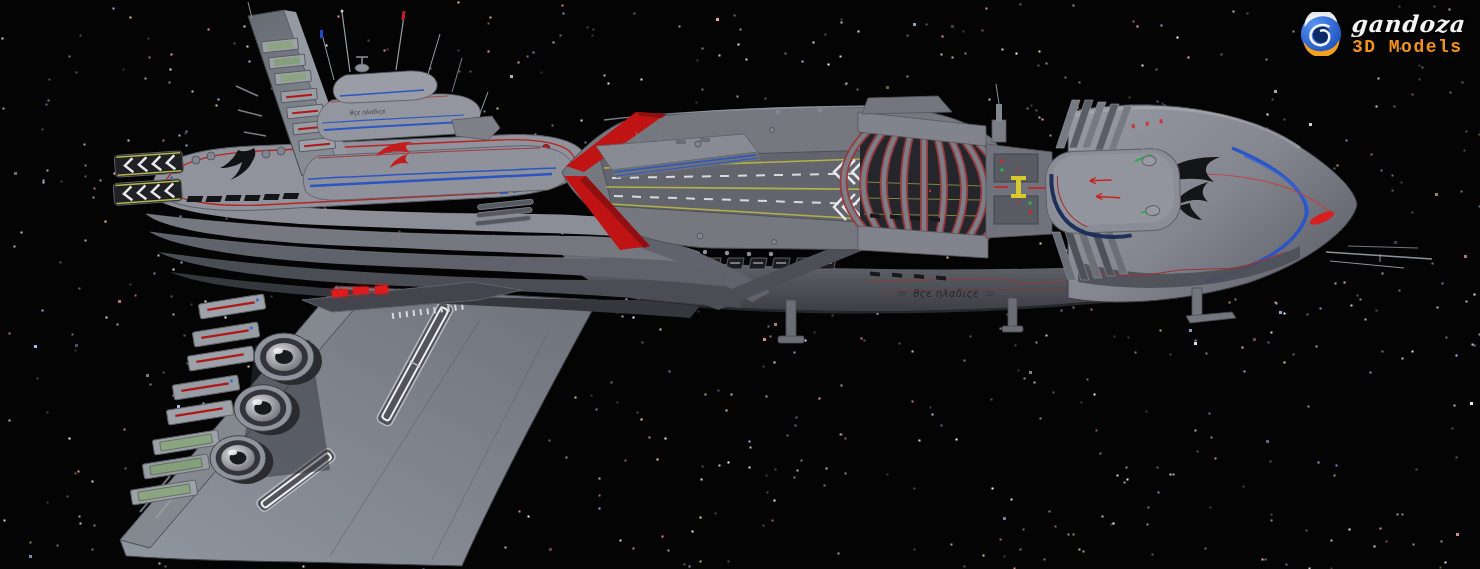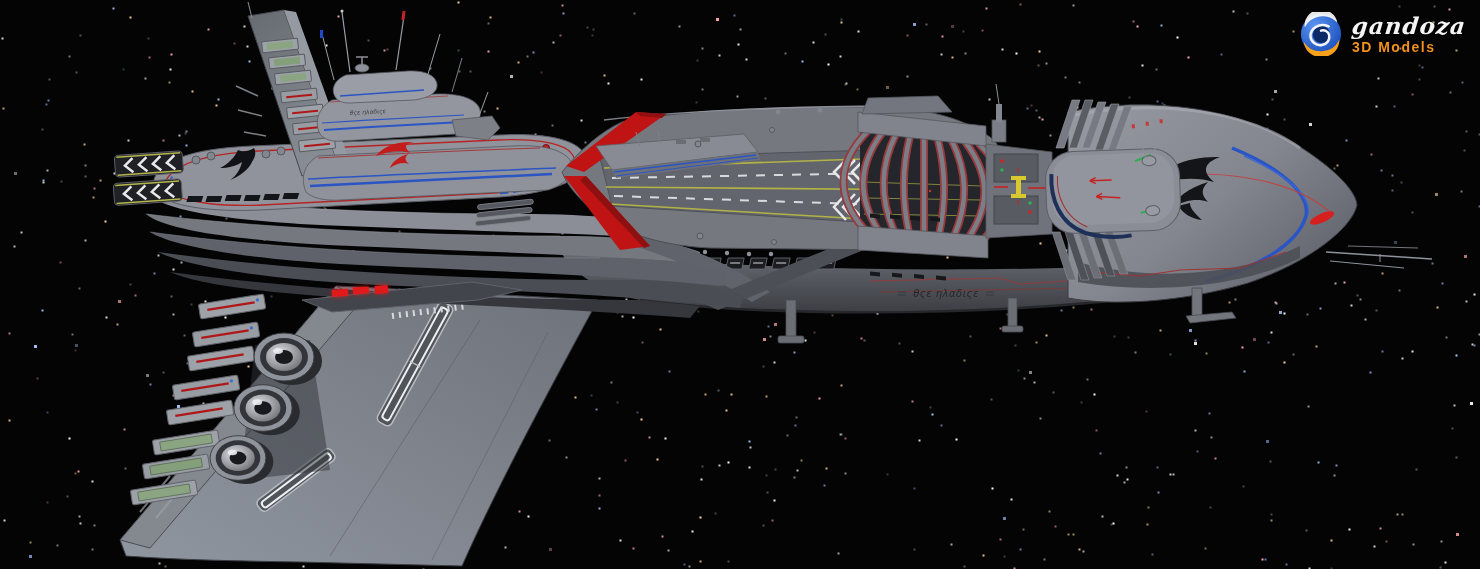--- a/index.html
+++ b/index.html
@@ -4,21 +4,21 @@
 <style>
   html,body{margin:0;padding:0;background:#000;}
   .canvas{position:relative;width:1480px;height:569px;background:#040405;overflow:hidden;
           font-family:"DejaVu Sans",sans-serif;}
   #stars{position:absolute;top:0;left:0;width:1px;height:1px;background:transparent;}
   svg.ship{position:absolute;top:0;left:0;}
   .watermark{position:absolute;top:12px;right:14px;display:flex;align-items:center;gap:9px;z-index:5;}
   .wm-text{display:flex;flex-direction:column;line-height:1;}
   .wm-brand{font-family:"DejaVu Serif",serif;font-style:italic;font-weight:bold;font-size:23px;
             color:#f4f4f4;text-shadow:0 1px 2px rgba(0,0,0,.9),0 0 1px #000;letter-spacing:1px;transform:skewX(-6deg);}
-  .wm-sub{font-family:Liberation Sans, sans-serif;font-weight:bold;font-size:14px;color:#f2921d;
+  .wm-sub{font-family:Liberation Mono, monospace;font-weight:bold;font-size:18px;color:#f2921d;
           letter-spacing:1.5px;margin-top:3px;text-shadow:0 1px 2px rgba(0,0,0,.9);}
 </style>
 </head>
 <body>
 
 <div class="canvas">
   <div id="stars" style="box-shadow: rgba(255, 255, 255, 0.98) 1111px 145px 0px 0.5px, rgba(170, 200, 255, 0.96) 178px 406px 0px 1px, rgba(255, 170, 170, 0.73) 912px 401px 0px 0.5px, rgba(255, 216, 160, 0.81) 1266px 173px 0px 0.5px, rgba(170, 200, 255, 0.89) 43px 180px 0px 0.5px, rgba(255, 170, 170, 0.53) 869px 173px 0px 0.5px, rgba(255, 255, 255, 0.45) 1446px 337px 0px 0.5px, rgba(255, 216, 160, 0.86) 1433px 22px 0px 0.5px, rgba(255, 255, 255, 0.9) 170px 69px 0px 0.5px, rgba(255, 255, 255, 0.27) 775px 469px 0px 0.5px, rgba(255, 255, 255, 0.55) 1206px 165px 0px 0.5px, rgba(255, 255, 255, 0.42) 517px 299px 0px 0.5px, rgba(255, 255, 255, 0.66) 1050px 270px 0px 0.5px, rgba(255, 255, 255, 0.64) 474px 338px 0px 0.5px, rgba(255, 170, 170, 0.52) 1096px 430px 0px 0.5px, rgba(170, 200, 255, 0.36) 1170px 354px 0px 0.5px, rgba(255, 255, 255, 0.54) 1046px 63px 0px 0.5px, rgba(255, 255, 255, 0.37) 1182px 217px 0px 0.5px, rgba(255, 255, 255, 0.37) 459px 71px 0px 0.5px, rgba(255, 255, 255, 0.74) 1135px 216px 0px 1px, rgba(170, 200, 255, 0.46) 1036px 110px 0px 0.5px, rgba(255, 216, 160, 0.57) 1049px 511px 0px 0.5px, rgba(255, 170, 170, 0.99) 776px 124px 0px 0.5px, rgba(255, 170, 170, 0.43) 1376px 310px 0px 0.5px, rgba(255, 216, 160, 0.35) 702px 466px 0px 0.5px, rgba(255, 255, 255, 0.61) 343px 171px 0px 0.5px, rgba(255, 216, 160, 0.83) 490px 17px 0px 0.5px, rgba(255, 170, 170, 0.52) 907px 35px 0px 0.5px, rgba(170, 200, 255, 0.42) 758px 290px 0px 0.5px, rgba(255, 216, 160, 0.74) 705px 394px 0px 0.5px, rgba(255, 255, 255, 0.7) 179px 135px 0px 0.5px, rgba(170, 200, 255, 0.9) 486px 324px 0px 0.5px, rgba(255, 216, 160, 0.88) 726px 410px 0px 0.5px, rgba(170, 200, 255, 0.98) 1456px 355px 0px 0.5px, rgba(170, 200, 255, 0.45) 344px 396px 0px 0.5px, rgba(170, 200, 255, 0.68) 397px 511px 0px 0.5px, rgba(255, 255, 255, 0.75) 1158px 191px 0px 0.5px, rgba(255, 170, 170, 0.72) 329px 333px 0px 0.5px, rgba(255, 170, 170, 0.83) 662px 536px 0px 0.5px, rgba(170, 200, 255, 0.77) 1190px 330px 0px 1px, rgba(255, 170, 170, 0.52) 1412px 94px 0px 0.5px, rgba(255, 170, 170, 0.64) 135px 295px 0px 0.5px, rgba(255, 216, 160, 0.84) 731px 394px 0px 0.5px, rgba(255, 216, 160, 0.54) 1461px 191px 0px 0.5px, rgba(255, 255, 255, 0.26) 399px 259px 0px 0.5px, rgba(255, 216, 160, 0.77) 621px 174px 0px 0.5px, rgba(255, 170, 170, 0.39) 806px 193px 0px 0.5px, rgba(255, 255, 255, 0.43) 72px 334px 0px 0.5px, rgba(255, 216, 160, 0.75) 278px 214px 0px 0.5px, rgba(255, 255, 255, 0.92) 689px 157px 0px 0.5px, rgba(255, 170, 170, 0.68) 1065px 260px 0px 0.5px, rgba(255, 216, 160, 0.84) 1331px 540px 0px 0.5px, rgba(255, 170, 170, 0.86) 1275px 302px 0px 0.5px, rgba(255, 216, 160, 0.28) 617px 402px 0px 0.5px, rgba(170, 200, 255, 0.77) 860px 173px 0px 0.5px, rgba(170, 200, 255, 0.96) 932px 414px 0px 0.5px, rgba(255, 216, 160, 0.91) 947px 257px 0px 0.5px, rgba(255, 255, 255, 0.79) 1320px 179px 0px 0.5px, rgba(255, 255, 255, 0.27) 946px 178px 0px 0.5px, rgba(255, 255, 255, 0.71) 14px 246px 0px 0.5px, rgba(255, 255, 255, 0.81) 840px 56px 0px 0.5px, rgba(255, 170, 170, 0.79) 649px 437px 0px 0.5px, rgba(255, 170, 170, 0.42) 1254px 339px 0px 1px, rgba(255, 255, 255, 0.31) 1464px 150px 0px 0.5px, rgba(255, 216, 160, 0.42) 1308px 207px 0px 0.5px, rgba(170, 200, 255, 0.62) 48px 100px 0px 0.5px, rgba(255, 255, 255, 0.74) 158px 255px 0px 0.5px, rgba(255, 170, 170, 0.7) 294px 349px 0px 0.5px, rgba(255, 170, 170, 0.69) 775px 324px 0px 1px, rgba(255, 170, 170, 0.76) 861px 338px 0px 0.5px, rgba(255, 255, 255, 0.89) 1127px 479px 0px 0.5px, rgba(255, 216, 160, 0.86) 660px 329px 0px 0.5px, rgba(255, 255, 255, 0.28) 914px 549px 0px 0.5px, rgba(255, 255, 255, 0.7) 626px 299px 0px 0.5px, rgba(255, 255, 255, 0.31) 152px 530px 0px 0.5px, rgba(255, 216, 160, 0.5) 326px 250px 0px 0.5px, rgba(170, 200, 255, 0.44) 1466px 131px 0px 0.5px, rgba(255, 255, 255, 0.8) 1216px 236px 0px 0.5px, rgba(170, 200, 255, 0.84) 1280px 312px 0px 1px, rgba(255, 216, 160, 0.38) 282px 104px 0px 0.5px, rgba(255, 216, 160, 0.87) 983px 555px 0px 0.5px, rgba(255, 255, 255, 0.46) 702px 89px 0px 0.5px, rgba(170, 200, 255, 0.31) 1081px 402px 0px 0.5px, rgba(255, 255, 255, 0.46) 1044px 559px 0px 0.5px, rgba(170, 200, 255, 0.85) 525px 137px 0px 0.5px, rgba(255, 170, 170, 0.69) 9px 333px 0px 0.5px, rgba(170, 200, 255, 0.5) 1221px 54px 0px 0.5px, rgba(255, 255, 255, 0.3) 432px 406px 0px 0.5px, rgba(255, 216, 160, 0.38) 1440px 567px 0px 0.5px, rgba(255, 216, 160, 0.77) 700px 561px 0px 0.5px, rgba(255, 216, 160, 0.66) 326px 335px 0px 0.5px, rgba(255, 216, 160, 0.86) 234px 251px 0px 0.5px, rgba(170, 200, 255, 0.54) 187px 363px 0px 0.5px, rgba(255, 255, 255, 0.86) 1271px 332px 0px 0.5px, rgba(255, 216, 160, 0.96) 641px 419px 0px 0.5px, rgba(255, 216, 160, 0.47) 1023px 529px 0px 0.5px, rgba(170, 200, 255, 0.87) 912px 284px 0px 0.5px, rgba(255, 255, 255, 0.87) 858px 31px 0px 0.5px, rgba(255, 170, 170, 0.6) 1371px 154px 0px 0.5px, rgba(255, 170, 170, 0.36) 1419px 79px 0px 0.5px, rgba(170, 200, 255, 0.48) 1392px 190px 0px 0.5px, rgba(255, 170, 170, 0.87) 1449px 9px 0px 0.5px, rgba(170, 200, 255, 0.41) 899px 343px 0px 0.5px, rgba(170, 200, 255, 0.62) 306px 410px 0px 0.5px, rgba(255, 255, 255, 0.71) 1173px 474px 0px 0.5px, rgba(255, 216, 160, 0.67) 1229px 302px 0px 0.5px, rgb(255, 216, 160) 486px 183px 0px 0.5px, rgba(170, 200, 255, 0.53) 536px 298px 0px 0.5px, rgba(255, 255, 255, 0.98) 828px 64px 0px 0.5px, rgba(255, 170, 170, 0.97) 1242px 347px 0px 0.5px, rgba(255, 216, 160, 0.87) 575px 397px 0px 0.5px, rgba(255, 255, 255, 0.42) 785px 53px 0px 0.5px, rgba(255, 170, 170, 0.66) 1221px 126px 0px 0.5px, rgba(255, 255, 255, 0.74) 203px 403px 0px 0.5px, rgba(170, 200, 255, 0.54) 46px 104px 0px 0.5px, rgba(255, 255, 255, 0.6) 737px 96px 0px 0.5px, rgba(255, 216, 160, 0.95) 1284px 362px 0px 0.5px, rgba(170, 200, 255, 0.56) 1167px 126px 0px 0.5px, rgba(255, 216, 160, 0.69) 1397px 514px 0px 0.5px, rgba(255, 216, 160, 0.92) 340px 106px 0px 0.5px, rgba(255, 170, 170, 0.77) 240px 435px 0px 0.5px, rgba(170, 200, 255, 0.79) 423px 569px 0px 0.5px, rgba(255, 255, 255, 0.27) 1129px 97px 0px 0.5px, rgba(255, 216, 160, 0.46) 549px 440px 0px 0.5px, rgba(255, 255, 255, 0.88) 1297px 251px 0px 0.5px, rgba(255, 216, 160, 0.43) 75px 473px 0px 0.5px, rgba(255, 255, 255, 0.61) 838px 553px 0px 0.5px, rgba(255, 170, 170, 0.84) 1105px 147px 0px 0.5px, rgba(255, 255, 255, 0.49) 557px 247px 0px 0.5px, rgba(255, 170, 170, 0.47) 1386px 541px 0px 0.5px, rgba(170, 200, 255, 0.57) 561px 272px 0px 0.5px, rgba(255, 255, 255, 0.65) 1275px 91px 0px 1px, rgba(255, 216, 160, 0.63) 1068px 534px 0px 0.5px, rgba(255, 216, 160, 0.54) 1073px 307px 0px 0.5px, rgba(255, 255, 255, 0.66) 994px 305px 0px 0.5px, rgba(170, 200, 255, 0.29) 591px 395px 0px 0.5px, rgba(255, 255, 255, 0.82) 247px 46px 0px 0.5px, rgba(255, 255, 255, 0.79) 928px 128px 0px 0.5px, rgba(170, 200, 255, 0.41) 1272px 99px 0px 0.5px, rgba(255, 170, 170, 0.87) 1072px 157px 0px 1px, rgba(170, 200, 255, 0.88) 982px 236px 0px 0.5px, rgba(255, 216, 160, 0.76) 1160px 330px 0px 0.5px, rgb(255, 170, 170) 1188px 57px 0px 0.5px, rgba(255, 170, 170, 0.81) 562px 5px 0px 0.5px, rgba(170, 200, 255, 0.62) 528px 243px 0px 0.5px, rgba(255, 255, 255, 0.47) 1135px 352px 0px 0.5px, rgba(255, 255, 255, 0.37) 456px 114px 0px 0.5px, rgba(255, 216, 160, 0.72) 871px 111px 0px 0.5px, rgba(255, 216, 160, 0.91) 130px 17px 0px 0.5px, rgba(255, 255, 255, 0.85) 114px 173px 0px 0.5px, rgba(255, 255, 255, 0.37) 926px 24px 0px 0.5px, rgba(255, 255, 255, 0.82) 1117px 475px 0px 0.5px, rgba(255, 170, 170, 0.35) 1323px 40px 0px 0.5px, rgba(255, 170, 170, 0.33) 952px 26px 0px 1px, rgba(255, 216, 160, 0.36) 1412px 212px 0px 0.5px, rgba(170, 200, 255, 0.48) 1422px 67px 0px 0.5px, rgba(255, 255, 255, 0.85) 749px 467px 0px 0.5px, rgba(255, 255, 255, 0.49) 484px 111px 0px 0.5px, rgba(170, 200, 255, 0.61) 1382px 351px 0px 0.5px, rgba(255, 255, 255, 0.92) 692px 531px 0px 0.5px, rgba(255, 255, 255, 0.55) 1260px 277px 0px 0.5px, rgba(170, 200, 255, 0.39) 617px 312px 0px 0.5px, rgba(255, 255, 255, 0.39) 226px 218px 0px 0.5px, rgba(255, 216, 160, 0.29) 324px 207px 0px 0.5px, rgba(255, 170, 170, 0.92) 819px 398px 0px 0.5px, rgba(255, 216, 160, 0.76) 197px 485px 0px 0.5px, rgba(255, 255, 255, 0.64) 951px 544px 0px 0.5px, rgba(255, 216, 160, 0.85) 497px 108px 0px 0.5px, rgba(255, 255, 255, 0.37) 634px 13px 0px 0.5px, rgba(255, 255, 255, 0.56) 184px 168px 0px 0.5px, rgba(255, 255, 255, 0.56) 566px 457px 0px 0.5px, rgba(255, 255, 255, 0.25) 917px 218px 0px 0.5px, rgba(255, 170, 170, 0.67) 1465px 256px 0px 1px, rgba(255, 216, 160, 0.4) 1434px 6px 0px 0.5px, rgb(255, 255, 255) 1177px 37px 0px 0.5px, rgba(255, 170, 170, 0.26) 75px 350px 0px 0.5px, rgba(255, 255, 255, 0.53) 1402px 514px 0px 0.5px, rgba(255, 170, 170, 0.65) 1000px 328px 0px 0.5px, rgba(255, 255, 255, 0.32) 368px 40px 0px 0.5px, rgba(255, 216, 160, 0.33) 431px 427px 0px 0.5px, rgba(255, 255, 255, 0.52) 1040px 418px 0px 0.5px, rgba(170, 200, 255, 0.3) 271px 296px 0px 0.5px, rgba(255, 216, 160, 0.79) 826px 468px 0px 0.5px, rgba(255, 216, 160, 0.97) 267px 197px 0px 0.5px, rgba(170, 200, 255, 0.38) 1267px 128px 0px 0.5px, rgba(255, 216, 160, 0.38) 1270px 461px 0px 0.5px, rgba(255, 170, 170, 0.7) 712px 287px 0px 0.5px, rgba(255, 255, 255, 0.41) 354px 91px 0px 0.5px, rgba(255, 216, 160, 0.96) 1039px 51px 0px 0.5px, rgba(170, 200, 255, 0.52) 1479px 206px 0px 0.5px, rgba(255, 255, 255, 0.74) 330px 559px 0px 0.5px, rgba(255, 216, 160, 0.93) 248px 366px 0px 0.5px, rgba(255, 216, 160, 0.82) 1079px 549px 0px 0.5px, rgba(255, 255, 255, 0.88) 492px 306px 0px 0.5px, rgba(170, 200, 255, 0.6) 1381px 170px 0px 0.5px, rgba(170, 200, 255, 0.29) 509px 250px 0px 0.5px, rgba(255, 255, 255, 0.34) 182px 526px 0px 0.5px, rgba(255, 255, 255, 0.26) 763px 366px 0px 0.5px, rgba(255, 255, 255, 0.88) 307px 100px 0px 0.5px, rgba(255, 216, 160, 0.28) 486px 507px 0px 0.5px, rgba(255, 255, 255, 0.63) 391px 552px 0px 0.5px, rgba(170, 200, 255, 0.95) 940px 243px 0px 0.5px, rgba(255, 255, 255, 0.47) 867px 295px 0px 0.5px, rgba(255, 216, 160, 0.41) 533px 304px 0px 0.5px, rgba(255, 170, 170, 0.85) 336px 301px 0px 0.5px, rgba(255, 216, 160, 0.88) 1046px 335px 0px 0.5px, rgba(255, 255, 255, 0.63) 79px 516px 0px 0.5px, rgba(170, 200, 255, 0.52) 1268px 342px 0px 0.5px, rgba(255, 255, 255, 0.91) 420px 548px 0px 0.5px, rgba(255, 170, 170, 0.76) 261px 153px 0px 0.5px, rgba(170, 200, 255, 0.91) 802px 61px 0px 0.5px, rgba(255, 216, 160, 0.39) 1357px 295px 0px 0.5px, rgba(255, 170, 170, 0.27) 592px 35px 0px 0.5px, rgba(255, 255, 255, 0.66) 622px 316px 0px 0.5px, rgba(255, 255, 255, 0.98) 633px 317px 0px 0.5px, rgba(170, 200, 255, 0.86) 1212px 233px 0px 0.5px, rgba(255, 170, 170, 0.62) 1091px 309px 0px 0.5px, rgba(255, 255, 255, 0.42) 360px 558px 0px 0.5px, rgba(255, 170, 170, 0.31) 47px 502px 0px 0.5px, rgba(255, 255, 255, 0.48) 770px 336px 0px 0.5px, rgba(255, 255, 255, 0.97) 225px 317px 0px 0.5px, rgba(170, 200, 255, 0.76) 563px 13px 0px 0.5px, rgba(170, 200, 255, 0.76) 180px 216px 0px 0.5px, rgba(255, 170, 170, 0.38) 234px 43px 0px 0.5px, rgba(255, 170, 170, 0.31) 1031px 105px 0px 0.5px, rgba(170, 200, 255, 0.67) 1474px 345px 0px 0.5px, rgba(255, 216, 160, 0.94) 607px 304px 0px 0.5px, rgba(255, 255, 255, 0.86) 813px 42px 0px 0.5px, rgba(255, 255, 255, 0.93) 176px 530px 0px 0.5px, rgba(255, 170, 170, 0.77) 274px 339px 0px 0.5px, rgba(255, 255, 255, 0.4) 79px 288px 0px 0.5px, rgba(255, 216, 160, 0.31) 1022px 277px 0px 0.5px, rgba(255, 255, 255, 0.61) 535px 134px 0px 0.5px, rgba(170, 200, 255, 0.69) 698px 176px 0px 0.5px, rgba(255, 170, 170, 0.66) 231px 361px 0px 0.5px, rgba(255, 255, 255, 0.84) 383px 237px 0px 0.5px, rgba(255, 255, 255, 0.45) 92px 549px 0px 0.5px, rgba(255, 216, 160, 0.94) 458px 2px 0px 0.5px, rgba(170, 200, 255, 0.42) 392px 535px 0px 0.5px, rgba(255, 255, 255, 0.33) 163px 372px 0px 0.5px, rgba(255, 255, 255, 0.76) 80px 523px 0px 0.5px, rgba(255, 216, 160, 0.28) 860px 218px 0px 0.5px, rgba(255, 255, 255, 0.39) 1293px 354px 0px 0.5px, rgba(255, 255, 255, 0.4) 1153px 108px 0px 0.5px, rgba(170, 200, 255, 0.7) 1283px 184px 0px 0.5px, rgba(255, 170, 170, 0.64) 149px 57px 0px 0.5px, rgba(255, 255, 255, 0.69) 1365px 319px 0px 0.5px, rgba(255, 255, 255, 0.73) 1454px 405px 0px 0.5px, rgba(255, 216, 160, 0.85) 330px 191px 0px 0.5px, rgba(255, 170, 170, 0.68) 163px 140px 0px 0.5px, rgba(255, 170, 170, 0.45) 434px 464px 0px 0.5px, rgba(255, 170, 170, 0.94) 171px 54px 0px 0.5px, rgba(255, 255, 255, 0.66) 804px 307px 0px 0.5px, rgba(170, 200, 255, 0.69) 1158px 492px 0px 0.5px, rgba(255, 170, 170, 0.43) 470px 71px 0px 0.5px, rgba(255, 255, 255, 0.98) 1113px 523px 0px 0.5px, rgba(255, 255, 255, 0.28) 654px 260px 0px 0.5px, rgba(255, 255, 255, 0.74) 1066px 250px 0px 0.5px, rgba(255, 170, 170, 0.45) 399px 231px 0px 0.5px, rgba(170, 200, 255, 0.74) 217px 543px 0px 0.5px, rgba(255, 170, 170, 0.94) 338px 16px 0px 0.5px, rgba(170, 200, 255, 0.29) 673px 229px 0px 0.5px, rgba(255, 255, 255, 0.44) 1286px 148px 0px 0.5px, rgba(255, 255, 255, 0.44) 1087px 379px 0px 0.5px, rgba(255, 216, 160, 0.83) 604px 75px 0px 0.5px, rgba(255, 255, 255, 0.78) 1402px 358px 0px 0.5px, rgba(255, 170, 170, 0.88) 1156px 263px 0px 0.5px, rgba(255, 255, 255, 0.26) 930px 407px 0px 0.5px, rgba(170, 200, 255, 0.73) 270px 41px 0px 0.5px, rgba(255, 170, 170, 0.8) 133px 536px 0px 0.5px, rgba(255, 255, 255, 0.87) 173px 269px 0px 0.5px, rgba(255, 255, 255, 0.66) 181px 262px 0px 0.5px, rgba(255, 255, 255, 0.61) 1400px 48px 0px 0.5px, rgba(255, 216, 160, 0.96) 300px 346px 0px 0.5px, rgba(255, 170, 170, 0.8) 1380px 528px 0px 0.5px, rgba(255, 255, 255, 0.59) 282px 257px 0px 0.5px, rgba(255, 255, 255, 0.8) 1170px 474px 0px 0.5px, rgba(255, 255, 255, 0.49) 794px 477px 0px 0.5px, rgba(255, 255, 255, 0.45) 1079px 82px 0px 0.5px, rgba(255, 170, 170, 0.81) 1457px 534px 0px 1px, rgba(255, 255, 255, 0.82) 4px 520px 0px 0.5px, rgba(255, 255, 255, 0.64) 1143px 167px 0px 0.5px, rgba(255, 255, 255, 0.88) 1412px 351px 0px 0.5px, rgba(170, 200, 255, 0.51) 499px 206px 0px 0.5px, rgba(255, 216, 160, 0.54) 835px 199px 0px 0.5px, rgba(170, 200, 255, 0.54) 768px 326px 0px 0.5px, rgba(170, 200, 255, 0.28) 737px 299px 0px 0.5px, rgba(255, 216, 160, 0.72) 387px 490px 0px 0.5px, rgba(255, 255, 255, 0.51) 965px 53px 0px 0.5px, rgba(170, 200, 255, 0.58) 1209px 413px 0px 0.5px, rgba(255, 255, 255, 0.38) 295px 128px 0px 0.5px, rgba(255, 255, 255, 0.92) 665px 438px 0px 0.5px, rgba(255, 255, 255, 0.9) 205px 301px 0px 0.5px, rgba(170, 200, 255, 0.54) 941px 425px 0px 0.5px, rgba(255, 170, 170, 0.79) 503px 427px 0px 0.5px, rgba(255, 255, 255, 0.9) 1142px 65px 0px 0.5px, rgba(255, 216, 160, 0.31) 136px 552px 0px 0.5px, rgba(255, 255, 255, 0.69) 553px 42px 0px 0.5px, rgba(255, 255, 255, 0.9) 219px 181px 0px 0.5px, rgba(255, 255, 255, 0.41) 1156px 69px 0px 0.5px, rgba(255, 255, 255, 0.7) 407px 91px 0px 0.5px, rgba(170, 200, 255, 0.7) 533px 52px 0px 0.5px, rgb(255, 255, 255) 440px 467px 0px 0.5px, rgba(255, 255, 255, 0.25) 307px 403px 0px 0.5px, rgba(255, 255, 255, 0.97) 956px 439px 0px 0.5px, rgba(255, 216, 160, 0.77) 522px 358px 0px 0.5px, rgba(255, 255, 255, 0.39) 600px 192px 0px 0.5px, rgba(170, 200, 255, 0.45) 684px 564px 0px 0.5px, rgba(170, 200, 255, 0.36) 1271px 514px 0px 0.5px, rgba(255, 170, 170, 0.45) 60px 262px 0px 0.5px, rgba(170, 200, 255, 0.77) 794px 352px 0px 0.5px, rgba(255, 255, 255, 0.58) 201px 443px 0px 0.5px, rgba(170, 200, 255, 0.31) 1128px 337px 0px 0.5px, rgba(255, 216, 160, 0.56) 801px 460px 0px 0.5px, rgba(255, 216, 160, 0.63) 1036px 342px 0px 0.5px, rgba(255, 255, 255, 0.92) 738px 44px 0px 0.5px, rgba(255, 255, 255, 0.36) 1334px 168px 0px 0.5px, rgba(255, 255, 255, 0.56) 1334px 475px 0px 0.5px, rgba(255, 170, 170, 0.82) 519px 511px 0px 0.5px, rgba(255, 255, 255, 0.59) 1479px 334px 0px 0.5px, rgba(255, 255, 255, 0.75) 21px 232px 0px 0.5px, rgba(255, 216, 160, 0.42) 887px 87px 0px 1px, rgba(255, 216, 160, 0.5) 1313px 172px 0px 0.5px, rgba(255, 255, 255, 0.88) 1138px 116px 0px 0.5px, rgba(170, 200, 255, 0.56) 795px 425px 0px 0.5px, rgba(255, 255, 255, 0.25) 61px 181px 0px 0.5px, rgba(255, 255, 255, 0.46) 230px 164px 0px 0.5px, rgba(255, 216, 160, 0.42) 171px 296px 0px 0.5px, rgba(255, 170, 170, 0.32) 148px 38px 0px 0.5px, rgba(255, 170, 170, 0.66) 94px 188px 0px 0.5px, rgba(255, 216, 160, 0.5) 1399px 290px 0px 0.5px, rgba(255, 255, 255, 0.77) 43px 182px 0px 0.5px, rgba(170, 200, 255, 0.89) 42px 310px 0px 0.5px, rgba(255, 255, 255, 0.89) 641px 79px 0px 0.5px, rgba(255, 170, 170, 0.57) 730px 168px 0px 0.5px, rgba(255, 255, 255, 0.84) 1002px 49px 0px 0.5px, rgba(255, 170, 170, 0.86) 1247px 166px 0px 0.5px, rgba(255, 255, 255, 0.7) 511px 76px 0px 1px, rgba(255, 255, 255, 0.42) 1450px 92px 0px 0.5px, rgba(255, 170, 170, 0.95) 1344px 282px 0px 0.5px, rgba(255, 255, 255, 0.63) 1124px 482px 0px 0.5px, rgba(170, 200, 255, 0.73) 1370px 372px 0px 0.5px, rgba(255, 255, 255, 0.67) 47px 170px 0px 0.5px, rgba(255, 255, 255, 0.27) 1111px 524px 0px 0.5px, rgba(255, 170, 170, 0.58) 282px 388px 0px 1px, rgba(170, 200, 255, 0.64) 1081px 273px 0px 0.5px, rgba(255, 255, 255, 0.95) 326px 45px 0px 0.5px, rgba(255, 255, 255, 0.92) 1349px 529px 0px 0.5px, rgba(255, 170, 170, 0.66) 358px 395px 0px 0.5px, rgba(255, 170, 170, 0.97) 360px 194px 0px 0.5px, rgba(255, 216, 160, 0.32) 832px 315px 0px 0.5px, rgba(170, 200, 255, 0.82) 412px 448px 0px 0.5px, rgba(255, 255, 255, 0.78) 321px 405px 0px 0.5px, rgba(255, 255, 255, 0.5) 562px 233px 0px 0.5px, rgba(255, 216, 160, 0.58) 30px 542px 0px 0.5px, rgba(255, 255, 255, 0.86) 620px 540px 0px 0.5px, rgba(255, 216, 160, 0.45) 165px 566px 0px 0.5px, rgba(255, 216, 160, 0.42) 1456px 457px 0px 0.5px, rgba(255, 216, 160, 0.71) 3px 108px 0px 0.5px, rgba(255, 216, 160, 0.73) 117px 324px 0px 0.5px, rgba(255, 170, 170, 0.6) 177px 415px 0px 0.5px, rgba(255, 170, 170, 0.92) 488px 51px 0px 0.5px, rgba(170, 200, 255, 0.93) 1273px 200px 0px 0.5px, rgba(255, 170, 170, 0.84) 1014px 568px 0px 0.5px, rgba(170, 200, 255, 0.3) 191px 304px 0px 0.5px, rgba(255, 255, 255, 0.83) 919px 440px 0px 0.5px, rgba(255, 255, 255, 0.86) 581px 120px 0px 0.5px, rgba(255, 255, 255, 0.4) 1249px 159px 0px 0.5px, rgba(255, 255, 255, 0.78) 330px 545px 0px 0.5px, rgba(255, 255, 255, 0.98) 728px 462px 0px 0.5px, rgba(170, 200, 255, 0.67) 509px 407px 0px 0.5px, rgba(170, 200, 255, 0.84) 1244px 371px 0px 0.5px, rgba(255, 255, 255, 0.63) 266px 556px 0px 0.5px, rgba(255, 255, 255, 0.84) 746px 59px 0px 0.5px, rgba(255, 255, 255, 0.65) 1335px 283px 0px 0.5px, rgba(255, 170, 170, 0.89) 208px 29px 0px 0.5px, rgba(170, 200, 255, 0.64) 1442px 283px 0px 0.5px, rgba(255, 216, 160, 0.39) 964px 566px 0px 0.5px, rgba(255, 216, 160, 0.86) 298px 207px 0px 0.5px, rgba(255, 216, 160, 0.74) 1316px 346px 0px 0.5px, rgba(255, 255, 255, 0.44) 407px 487px 0px 0.5px, rgba(170, 200, 255, 0.5) 1267px 441px 0px 1px, rgba(255, 170, 170, 0.78) 1215px 458px 0px 0.5px, rgba(255, 255, 255, 0.9) 608px 83px 0px 0.5px, rgba(170, 200, 255, 0.36) 1401px 182px 0px 0.5px, rgba(255, 170, 170, 0.29) 696px 102px 0px 0.5px, rgba(255, 255, 255, 0.38) 424px 278px 0px 0.5px, rgba(255, 255, 255, 0.34) 1053px 392px 0px 0.5px, rgba(255, 170, 170, 0.32) 814px 332px 0px 0.5px, rgba(255, 216, 160, 0.53) 1148px 507px 0px 0.5px, rgba(255, 255, 255, 0.56) 840px 434px 0px 0.5px, rgba(255, 255, 255, 0.57) 1441px 541px 0px 0.5px, rgba(170, 200, 255, 0.95) 1242px 156px 0px 0.5px, rgba(255, 170, 170, 0.97) 717px 19px 0px 1px, rgba(255, 216, 160, 0.46) 857px 89px 0px 0.5px, rgba(255, 255, 255, 0.84) 92px 481px 0px 0.5px, rgba(255, 216, 160, 0.95) 393px 254px 0px 0.5px, rgba(170, 200, 255, 0.77) 351px 388px 0px 0.5px, rgba(255, 255, 255, 0.88) 1011px 499px 0px 0.5px, rgba(170, 200, 255, 0.68) 30px 556px 0px 1px, rgba(255, 255, 255, 0.51) 702px 48px 0px 0.5px, rgba(255, 216, 160, 0.35) 155px 199px 0px 0.5px, rgba(255, 255, 255, 0.9) 273px 176px 0px 0.5px, rgba(255, 216, 160, 0.34) 845px 84px 0px 0.5px, rgba(255, 255, 255, 0.88) 1195px 343px 0px 1px, rgba(255, 255, 255, 0.25) 130px 284px 0px 0.5px, rgba(255, 255, 255, 0.49) 1235px 299px 0px 0.5px, rgba(170, 200, 255, 0.39) 914px 488px 0px 0.5px, rgba(255, 170, 170, 0.27) 1185px 198px 0px 0.5px, rgba(170, 200, 255, 0.79) 914px 24px 0px 1px, rgba(255, 255, 255, 0.89) 489px 437px 0px 0.5px, rgba(170, 200, 255, 0.6) 1100px 453px 0px 0.5px, rgba(255, 255, 255, 0.97) 1016px 53px 0px 0.5px, rgba(255, 170, 170, 0.9) 78px 471px 0px 0.5px, rgba(255, 216, 160, 0.48) 1205px 548px 0px 0.5px, rgba(255, 255, 255, 0.31) 1050px 201px 0px 0.5px, rgba(170, 200, 255, 0.75) 1320px 308px 0px 0.5px, rgba(255, 255, 255, 0.8) 272px 88px 0px 0.5px, rgba(255, 255, 255, 0.42) 552px 125px 0px 0.5px, rgba(255, 170, 170, 0.3) 1419px 65px 0px 0.5px, rgba(255, 255, 255, 0.7) 797px 470px 0px 0.5px, rgba(255, 216, 160, 0.8) 1080px 152px 0px 0.5px, rgba(170, 200, 255, 0.52) 798px 184px 0px 0.5px, rgba(255, 216, 160, 0.93) 166px 201px 0px 0.5px, rgba(255, 170, 170, 0.36) 1399px 6px 0px 0.5px, rgba(255, 255, 255, 0.27) 1243px 486px 0px 0.5px, rgba(255, 170, 170, 0.35) 1171px 135px 0px 0.5px, rgba(255, 170, 170, 0.26) 698px 311px 0px 0.5px, rgba(255, 255, 255, 0.37) 184px 335px 0px 0.5px, rgba(255, 255, 255, 0.94) 877px 313px 0px 0.5px, rgba(170, 200, 255, 0.39) 76px 345px 0px 1px, rgba(255, 170, 170, 0.4) 767px 492px 0px 0.5px, rgba(255, 170, 170, 0.57) 421px 558px 0px 0.5px, rgba(255, 216, 160, 0.54) 735px 246px 0px 0.5px, rgba(255, 255, 255, 0.88) 280px 147px 0px 0.5px, rgba(255, 255, 255, 0.45) 611px 382px 0px 0.5px, rgba(255, 255, 255, 0.39) 488px 23px 0px 0.5px, rgba(255, 255, 255, 0.7) 1466px 301px 0px 0.5px, rgba(255, 216, 160, 0.7) 766px 396px 0px 0.5px, rgba(170, 200, 255, 0.53) 734px 15px 0px 0.5px, rgba(255, 255, 255, 0.72) 530px 313px 0px 0.5px, rgba(170, 200, 255, 0.57) 1392px 175px 0px 0.5px, rgba(255, 170, 170, 0.79) 438px 343px 0px 1px, rgba(255, 216, 160, 0.76) 1164px 105px 0px 0.5px, rgba(255, 170, 170, 0.52) 244px 410px 0px 0.5px, rgba(255, 216, 160, 0.9) 216px 105px 0px 0.5px, rgba(255, 255, 255, 0.68) 340px 195px 0px 0.5px, rgba(255, 255, 255, 0.79) 719px 55px 0px 0.5px, rgba(255, 255, 255, 0.97) 1094px 394px 0px 0.5px, rgba(255, 255, 255, 0.73) 1233px 11px 0px 0.5px, rgba(255, 255, 255, 0.46) 1432px 263px 0px 0.5px, rgba(255, 216, 160, 0.98) 700px 517px 0px 0.5px, rgba(255, 170, 170, 0.59) 1133px 21px 0px 0.5px, rgba(255, 170, 170, 0.73) 234px 353px 0px 0.5px, rgba(255, 170, 170, 0.36) 895px 103px 0px 0.5px, rgba(255, 170, 170, 0.54) 1195px 263px 0px 0.5px, rgba(170, 200, 255, 0.85) 186px 145px 0px 0.5px, rgba(255, 255, 255, 0.58) 1050px 135px 0px 0.5px, rgba(255, 255, 255, 0.38) 270px 515px 0px 0.5px, rgba(255, 216, 160, 0.83) 336px 451px 0px 0.5px, rgba(255, 216, 160, 0.55) 582px 157px 0px 0.5px, rgba(255, 255, 255, 0.82) 2px 38px 0px 0.5px, rgba(170, 200, 255, 0.66) 275px 406px 0px 0.5px, rgba(255, 216, 160, 0.56) 964px 360px 0px 0.5px, rgba(255, 255, 255, 0.71) 505px 547px 0px 0.5px, rgba(255, 255, 255, 0.29) 1452px 428px 0px 0.5px, rgba(255, 216, 160, 0.36) 67px 496px 0px 0.5px, rgba(170, 200, 255, 0.64) 1004px 518px 0px 1px, rgba(255, 216, 160, 0.43) 642px 342px 0px 0.5px, rgba(255, 255, 255, 0.93) 774px 500px 0px 0.5px, rgba(170, 200, 255, 0.31) 944px 182px 0px 0.5px, rgba(255, 255, 255, 0.79) 128px 140px 0px 0.5px, rgba(255, 216, 160, 0.26) 493px 235px 0px 0.5px, rgba(255, 216, 160, 0.71) 1382px 273px 0px 0.5px, rgba(170, 200, 255, 0.32) 1162px 103px 0px 0.5px, rgba(255, 255, 255, 0.68) 492px 261px 0px 0.5px, rgba(170, 200, 255, 0.35) 587px 27px 0px 0.5px, rgba(255, 255, 255, 0.73) 663px 304px 0px 0.5px, rgba(255, 170, 170, 0.39) 1117px 146px 0px 0.5px, rgba(255, 255, 255, 0.31) 80px 35px 0px 0.5px, rgba(255, 255, 255, 0.79) 261px 46px 0px 0.5px, rgba(255, 255, 255, 0.35) 1080px 264px 0px 0.5px, rgba(255, 216, 160, 0.27) 1121px 299px 0px 1px, rgba(255, 255, 255, 0.37) 841px 434px 0px 0.5px, rgba(255, 255, 255, 0.52) 1360px 299px 0px 0.5px, rgba(255, 216, 160, 0.56) 553px 363px 0px 0.5px, rgba(170, 200, 255, 0.6) 669px 371px 0px 0.5px, rgba(255, 170, 170, 0.37) 550px 549px 0px 1px, rgba(255, 216, 160, 0.69) 100px 180px 0px 0.5px, rgba(255, 170, 170, 0.61) 599px 495px 0px 0.5px, rgba(255, 255, 255, 0.3) 653px 269px 0px 0.5px, rgba(255, 216, 160, 0.53) 948px 153px 0px 0.5px, rgba(255, 255, 255, 0.53) 1126px 467px 0px 0.5px, rgba(255, 216, 160, 0.65) 1147px 524px 0px 0.5px, rgba(255, 216, 160, 0.7) 1144px 290px 0px 0.5px, rgba(255, 255, 255, 0.63) 1083px 551px 0px 0.5px, rgba(255, 255, 255, 0.71) 490px 193px 0px 0.5px, rgba(170, 200, 255, 0.57) 1286px 564px 0px 0.5px, rgba(255, 170, 170, 0.62) 652px 264px 0px 0.5px, rgba(255, 216, 160, 0.4) 1007px 314px 0px 0.5px, rgba(170, 200, 255, 0.76) 1195px 340px 0px 0.5px, rgba(255, 216, 160, 0.41) 1479px 134px 0px 0.5px, rgba(255, 255, 255, 0.56) 1308px 406px 0px 0.5px, rgba(255, 255, 255, 0.64) 1039px 117px 0px 0.5px, rgba(170, 200, 255, 0.91) 613px 143px 0px 0.5px, rgba(170, 200, 255, 0.7) 1346px 140px 0px 0.5px, rgba(255, 255, 255, 0.77) 719px 465px 0px 0.5px, rgba(255, 255, 255, 0.61) 1024px 176px 0px 1px, rgba(255, 216, 160, 0.97) 105px 221px 0px 0.5px, rgba(255, 216, 160, 0.62) 402px 320px 0px 0.5px, rgba(170, 200, 255, 0.89) 113px 8px 0px 0.5px, rgba(255, 216, 160, 0.62) 1073px 534px 0px 0.5px, rgba(255, 216, 160, 0.72) 1319px 14px 0px 0.5px, rgba(170, 200, 255, 0.62) 277px 98px 0px 0.5px, rgba(170, 200, 255, 0.36) 637px 412px 0px 0.5px, rgba(170, 200, 255, 0.94) 821px 207px 0px 0.5px, rgba(255, 255, 255, 0.26) 1015px 345px 0px 0.5px, rgba(255, 170, 170, 0.5) 1020px 4px 0px 0.5px, rgb(255, 170, 170) 1137px 26px 0px 0.5px, rgba(255, 255, 255, 0.68) 173px 314px 0px 0.5px, rgba(255, 255, 255, 0.4) 680px 289px 0px 0.5px, rgba(255, 216, 160, 0.62) 353px 251px 0px 0.5px, rgba(255, 216, 160, 0.64) 377px 144px 0px 0.5px, rgba(255, 170, 170, 0.36) 37px 378px 0px 0.5px, rgba(255, 255, 255, 0.81) 1351px 305px 0px 0.5px, rgba(255, 170, 170, 0.67) 335px 454px 0px 0.5px, rgba(255, 216, 160, 0.28) 741px 176px 0px 0.5px, rgba(255, 255, 255, 0.86) 106px 317px 0px 0.5px, rgba(170, 200, 255, 0.32) 1395px 242px 0px 1px, rgba(255, 255, 255, 0.88) 701px 479px 0px 0.5px, rgba(255, 216, 160, 0.68) 93px 197px 0px 0.5px, rgba(255, 255, 255, 0.72) 1082px 161px 0px 0.5px, rgba(255, 170, 170, 0.4) 205px 194px 0px 0.5px, rgba(255, 255, 255, 0.88) 1083px 164px 0px 0.5px, rgba(170, 200, 255, 0.48) 1394px 106px 0px 0.5px, rgba(255, 255, 255, 0.33) 970px 336px 0px 0.5px, rgba(255, 255, 255, 0.93) 427px 214px 0px 0.5px, rgba(170, 200, 255, 0.77) 266px 167px 0px 0.5px, rgba(255, 255, 255, 0.38) 125px 468px 0px 0.5px, rgba(255, 170, 170, 0.77) 264px 239px 0px 0.5px, rgba(255, 216, 160, 0.66) 1293px 31px 0px 0.5px, rgba(255, 255, 255, 0.82) 1374px 546px 0px 0.5px, rgba(170, 200, 255, 0.44) 1306px 530px 0px 0.5px, rgba(255, 255, 255, 0.44) 1201px 234px 0px 0.5px, rgba(255, 255, 255, 0.52) 845px 473px 0px 0.5px, rgba(255, 216, 160, 0.28) 766px 475px 0px 0.5px, rgba(255, 255, 255, 0.51) 997px 211px 0px 0.5px, rgba(255, 255, 255, 0.69) 1106px 226px 0px 0.5px, rgba(170, 200, 255, 0.31) 1114px 336px 0px 0.5px, rgba(255, 170, 170, 0.81) 616px 236px 0px 0.5px, rgba(255, 255, 255, 0.58) 356px 384px 0px 0.5px, rgba(255, 255, 255, 0.94) 528px 516px 0px 0.5px, rgba(170, 200, 255, 0.49) 1462px 82px 0px 0.5px, rgba(255, 255, 255, 0.82) 774px 362px 0px 0.5px, rgba(255, 170, 170, 0.41) 460px 319px 0px 0.5px, rgba(255, 255, 255, 0.55) 1024px 378px 0px 0.5px, rgba(255, 255, 255, 0.4) 796px 417px 0px 0.5px, rgba(255, 170, 170, 0.35) 988px 219px 0px 0.5px, rgba(255, 255, 255, 0.67) 85px 240px 0px 0.5px, rgba(255, 216, 160, 0.72) 1456px 50px 0px 0.5px, rgba(170, 200, 255, 0.82) 1276px 303px 0px 0.5px, rgba(255, 255, 255, 0.71) 159px 563px 0px 0.5px, rgba(170, 200, 255, 0.29) 887px 474px 0px 0.5px, rgba(255, 216, 160, 0.33) 211px 451px 0px 0.5px, rgba(255, 216, 160, 0.61) 169px 82px 0px 0.5px, rgba(170, 200, 255, 0.33) 47px 412px 0px 0.5px, rgba(255, 255, 255, 0.59) 740px 29px 0px 0.5px, rgba(255, 170, 170, 0.84) 384px 50px 0px 0.5px, rgba(255, 216, 160, 0.84) 952px 57px 0px 0.5px, rgba(255, 216, 160, 0.41) 85px 176px 0px 0.5px, rgba(255, 216, 160, 0.43) 399px 289px 0px 0.5px, rgba(170, 200, 255, 0.66) 154px 273px 0px 0.5px, rgba(255, 170, 170, 0.67) 729px 205px 0px 0.5px, rgba(170, 200, 255, 0.79) 1084px 234px 0px 0.5px, rgba(255, 255, 255, 0.3) 1274px 181px 0px 0.5px, rgba(170, 200, 255, 0.77) 928px 97px 0px 0.5px, rgba(170, 200, 255, 0.72) 1336px 465px 0px 0.5px, rgba(255, 255, 255, 0.32) 49px 79px 0px 0.5px, rgba(255, 216, 160, 0.47) 259px 441px 0px 0.5px, rgba(255, 170, 170, 0.59) 676px 314px 0px 0.5px, rgba(170, 200, 255, 0.44) 1197px 451px 0px 0.5px, rgba(255, 255, 255, 0.96) 1284px 313px 0px 0.5px, rgba(170, 200, 255, 0.6) 824px 485px 0px 0.5px, rgba(170, 200, 255, 0.63) 596px 409px 0px 0.5px, rgba(255, 170, 170, 0.73) 504px 304px 0px 1px, rgba(255, 255, 255, 0.71) 846px 83px 0px 0.5px, rgba(170, 200, 255, 0.87) 439px 401px 0px 0.5px, rgba(255, 255, 255, 0.57) 1413px 544px 0px 0.5px, rgba(255, 170, 170, 0.59) 479px 413px 0px 0.5px, rgba(255, 255, 255, 0.68) 609px 211px 0px 0.5px, rgba(255, 216, 160, 0.88) 192px 91px 0px 0.5px, rgba(255, 170, 170, 0.45) 1155px 140px 0px 0.5px, rgba(170, 200, 255, 0.47) 1152px 554px 0px 0.5px, rgba(170, 200, 255, 0.27) 123px 69px 0px 0.5px, rgba(170, 200, 255, 0.72) 1091px 134px 0px 0.5px, rgba(255, 255, 255, 0.96) 338px 436px 0px 0.5px, rgba(170, 200, 255, 0.41) 625px 183px 0px 0.5px, rgba(170, 200, 255, 0.49) 315px 131px 0px 0.5px, rgba(255, 255, 255, 0.65) 364px 353px 0px 0.5px, rgba(255, 170, 170, 0.9) 1223px 220px 0px 1px, rgba(170, 200, 255, 0.41) 245px 419px 0px 1px, rgba(170, 200, 255, 0.61) 1265px 559px 0px 0.5px, rgba(255, 255, 255, 0.68) 1077px 107px 0px 0.5px, rgba(170, 200, 255, 0.51) 1157px 101px 0px 0.5px, rgba(255, 255, 255, 0.78) 912px 351px 0px 0.5px, rgba(255, 255, 255, 0.79) 1472px 344px 0px 0.5px, rgba(255, 255, 255, 0.99) 1034px 278px 0px 0.5px, rgba(255, 170, 170, 0.33) 715px 513px 0px 0.5px, rgba(255, 255, 255, 0.33) 851px 167px 0px 0.5px, rgba(255, 255, 255, 0.97) 69px 438px 0px 0.5px, rgba(255, 170, 170, 0.76) 920px 144px 0px 0.5px, rgba(255, 255, 255, 0.89) 1474px 294px 0px 0.5px, rgba(255, 216, 160, 0.42) 800px 297px 0px 0.5px, rgba(255, 255, 255, 0.44) 527px 56px 0px 0.5px, rgba(170, 200, 255, 0.82) 599px 508px 0px 0.5px, rgba(255, 216, 160, 0.74) 841px 385px 0px 0.5px, rgba(255, 255, 255, 0.88) 303px 566px 0px 0.5px, rgba(255, 255, 255, 0.51) 1030px 372px 0px 1px, rgba(255, 170, 170, 0.3) 1331px 568px 0px 0.5px, rgba(170, 200, 255, 0.67) 186px 131px 0px 0.5px, rgba(255, 216, 160, 0.38) 1416px 469px 0px 0.5px, rgba(255, 170, 170, 0.4) 1140px 253px 0px 0.5px, rgba(255, 255, 255, 0.68) 599px 478px 0px 0.5px, rgba(255, 216, 160, 0.28) 1146px 411px 0px 0.5px, rgba(255, 170, 170, 0.54) 560px 35px 0px 0.5px, rgba(255, 170, 170, 0.56) 1055px 526px 0px 0.5px, rgb(255, 170, 170) 244px 493px 0px 0.5px, rgba(170, 200, 255, 0.6) 444px 507px 0px 0.5px, rgba(255, 255, 255, 0.32) 1110px 105px 0px 0.5px, rgba(255, 170, 170, 0.84) 868px 281px 0px 0.5px, rgba(255, 170, 170, 0.42) 1284px 119px 0px 0.5px, rgba(255, 255, 255, 0.75) 989px 99px 0px 0.5px, rgba(255, 255, 255, 0.89) 805px 340px 0px 0.5px, rgba(255, 255, 255, 0.84) 1309px 568px 0px 0.5px, rgba(170, 200, 255, 0.9) 218px 99px 0px 0.5px, rgba(255, 255, 255, 0.54) 776px 113px 0px 0.5px, rgba(255, 255, 255, 0.75) 1378px 78px 0px 0.5px, rgba(255, 255, 255, 0.29) 42px 129px 0px 0.5px, rgba(255, 170, 170, 0.77) 124px 429px 0px 0.5px, rgba(255, 255, 255, 0.87) 1025px 167px 0px 0.5px, rgba(255, 255, 255, 0.61) 407px 325px 0px 0.5px, rgba(170, 200, 255, 0.96) 1289px 238px 0px 0.5px, rgba(255, 216, 160, 0.39) 1038px 65px 0px 0.5px, rgba(255, 170, 170, 0.31) 1004px 556px 0px 0.5px, rgba(255, 255, 255, 0.76) 941px 54px 0px 0.5px, rgba(255, 170, 170, 0.97) 287px 427px 0px 0.5px, rgba(255, 216, 160, 0.27) 697px 60px 0px 0.5px, rgba(255, 255, 255, 0.76) 244px 265px 0px 0.5px, rgba(255, 170, 170, 0.7) 398px 475px 0px 0.5px, rgba(255, 255, 255, 0.47) 309px 484px 0px 0.5px, rgba(255, 255, 255, 0.69) 1195px 430px 0px 0.5px, rgba(255, 255, 255, 0.33) 765px 98px 0px 0.5px, rgba(255, 216, 160, 0.28) 185px 196px 0px 0.5px, rgba(255, 255, 255, 0.49) 85px 165px 0px 0.5px, rgba(255, 170, 170, 0.58) 845px 438px 0px 0.5px, rgba(255, 216, 160, 0.45) 411px 115px 0px 0.5px, rgba(255, 216, 160, 0.79) 518px 62px 0px 0.5px, rgba(170, 200, 255, 0.32) 458px 50px 0px 0.5px, rgba(255, 216, 160, 0.88) 841px 22px 0px 0.5px, rgba(255, 255, 255, 0.98) 992px 488px 0px 0.5px, rgba(170, 200, 255, 0.85) 1161px 25px 0px 0.5px, rgba(255, 255, 255, 0.87) 691px 116px 0px 0.5px, rgba(170, 200, 255, 0.43) 76px 72px 0px 0.5px, rgba(255, 255, 255, 0.62) 145px 78px 0px 0.5px, rgba(255, 255, 255, 0.56) 689px 566px 0px 0.5px, rgba(255, 255, 255, 0.59) 679px 26px 0px 0.5px, rgba(255, 255, 255, 0.86) 318px 444px 0px 1px, rgba(255, 255, 255, 0.26) 952px 133px 0px 0.5px, rgba(255, 170, 170, 0.35) 185px 133px 0px 0.5px, rgba(255, 255, 255, 0.28) 216px 551px 0px 0.5px, rgba(255, 216, 160, 0.92) 1040px 243px 0px 0.5px, rgba(170, 200, 255, 0.36) 841px 19px 0px 0.5px, rgba(170, 200, 255, 0.58) 1020px 549px 0px 0.5px, rgba(255, 255, 255, 0.53) 1211px 437px 0px 0.5px, rgba(170, 200, 255, 0.64) 150px 384px 0px 0.5px, rgba(255, 216, 160, 0.59) 1206px 353px 0px 0.5px, rgba(170, 200, 255, 0.48) 1157px 467px 0px 0.5px, rgba(170, 200, 255, 0.56) 1027px 108px 0px 0.5px, rgba(255, 216, 160, 0.96) 657px 459px 0px 0.5px, rgba(170, 200, 255, 0.92) 749px 441px 0px 0.5px, rgba(255, 216, 160, 0.72) 325px 209px 0px 0.5px, rgba(255, 255, 255, 0.82) 626px 240px 0px 0.5px, rgba(255, 216, 160, 0.33) 1047px 164px 0px 1px, rgba(255, 255, 255, 0.54) 653px 267px 0px 1px, rgba(255, 170, 170, 0.82) 764px 339px 0px 1px, rgba(255, 170, 170, 0.44) 864px 340px 0px 0.5px, rgba(170, 200, 255, 0.35) 467px 151px 0px 0.5px, rgba(255, 170, 170, 0.44) 893px 212px 0px 0.5px, rgba(255, 255, 255, 0.98) 562px 243px 0px 1px, rgba(255, 170, 170, 0.52) 274px 169px 0px 0.5px, rgba(255, 170, 170, 0.88) 942px 36px 0px 0.5px, rgba(255, 170, 170, 0.84) 965px 200px 0px 1px, rgba(255, 170, 170, 0.27) 316px 122px 0px 0.5px, rgba(255, 255, 255, 0.82) 244px 26px 0px 0.5px, rgba(170, 200, 255, 0.43) 718px 390px 0px 0.5px, rgba(255, 170, 170, 0.75) 633px 548px 0px 0.5px, rgba(255, 255, 255, 0.69) 914px 137px 0px 0.5px, rgba(170, 200, 255, 0.84) 1318px 462px 0px 0.5px, rgba(255, 170, 170, 0.31) 917px 181px 0px 0.5px, rgba(255, 255, 255, 0.63) 668px 550px 0px 0.5px, rgba(255, 255, 255, 0.83) 1310px 124px 0px 1px, rgba(170, 200, 255, 0.99) 977px 292px 0px 0.5px, rgba(255, 170, 170, 0.44) 362px 468px 0px 0.5px, rgba(255, 170, 170, 0.54) 625px 460px 0px 0.5px, rgba(255, 255, 255, 0.75) 750px 447px 0px 0.5px, rgba(255, 255, 255, 0.67) 297px 290px 0px 0.5px, rgba(255, 170, 170, 0.52) 754px 138px 0px 0.5px, rgba(255, 255, 255, 0.46) 1065px 77px 0px 0.5px, rgba(255, 170, 170, 0.85) 986px 8px 0px 0.5px, rgba(170, 200, 255, 0.92) 249px 61px 0px 0.5px, rgba(255, 255, 255, 0.41) 15px 173px 0px 1px, rgba(255, 216, 160, 0.7) 1337px 165px 0px 0.5px, rgba(255, 255, 255, 0.7) 1102px 516px 0px 0.5px, rgba(255, 216, 160, 0.29) 963px 31px 0px 0.5px, rgba(255, 216, 160, 0.48) 425px 517px 0px 0.5px, rgba(255, 170, 170, 0.77) 313px 461px 0px 0.5px, rgba(255, 255, 255, 0.26) 1210px 507px 0px 0.5px, rgba(255, 170, 170, 0.47) 982px 30px 0px 0.5px, rgba(255, 216, 160, 0.5) 482px 362px 0px 0.5px, rgba(255, 255, 255, 0.49) 94px 525px 0px 0.5px, rgba(170, 200, 255, 0.89) 231px 187px 0px 0.5px, rgba(255, 255, 255, 0.65) 966px 137px 0px 0.5px, rgba(255, 216, 160, 0.76) 84px 144px 0px 0.5px, rgba(170, 200, 255, 0.41) 825px 34px 0px 0.5px, rgba(255, 255, 255, 0.59) 1073px 5px 0px 0.5px, rgba(255, 255, 255, 0.91) 1471px 403px 0px 1px, rgba(255, 255, 255, 0.95) 1267px 114px 0px 0.5px, rgba(255, 216, 160, 0.61) 1436px 194px 0px 1px, rgba(170, 200, 255, 0.28) 1018px 370px 0px 0.5px, rgba(255, 216, 160, 0.34) 728px 561px 0px 0.5px, rgba(255, 216, 160, 0.53) 69px 56px 0px 0.5px, rgba(255, 170, 170, 0.4) 387px 49px 0px 0.5px, rgba(255, 216, 160, 0.47) 1331px 230px 0px 0.5px, rgba(255, 255, 255, 0.41) 1307px 314px 0px 0.5px, rgba(170, 200, 255, 0.6) 585px 142px 0px 0.5px, rgba(255, 255, 255, 0.9) 839px 174px 0px 1px, rgba(255, 255, 255, 0.9) 612px 197px 0px 0.5px, rgba(255, 216, 160, 0.86) 489px 187px 0px 0.5px, rgba(255, 255, 255, 0.54) 907px 76px 0px 0.5px, rgba(255, 170, 170, 0.91) 1042px 119px 0px 0.5px, rgba(255, 255, 255, 0.87) 1445px 562px 0px 0.5px, rgba(255, 255, 255, 0.8) 1376px 106px 0px 0.5px, rgba(255, 216, 160, 0.62) 1271px 520px 0px 0.5px, rgba(255, 255, 255, 0.34) 991px 399px 0px 0.5px, rgba(255, 255, 255, 0.41) 787px 435px 0px 0.5px, rgba(255, 170, 170, 0.62) 302px 250px 0px 0.5px, rgba(255, 255, 255, 0.9) 347px 528px 0px 0.5px, rgba(170, 200, 255, 0.51) 207px 501px 0px 0.5px, rgba(170, 200, 255, 0.61) 1061px 310px 0px 0.5px, rgba(170, 200, 255, 0.83) 900px 196px 0px 0.5px, rgba(170, 200, 255, 0.8) 428px 113px 0px 0.5px, rgba(255, 216, 160, 0.84) 1437px 307px 0px 0.5px, rgba(255, 170, 170, 0.28) 541px 72px 0px 0.5px, rgba(170, 200, 255, 0.95) 35px 346px 0px 1px, rgba(255, 255, 255, 0.3) 763px 525px 0px 0.5px, rgba(255, 255, 255, 0.68) 1034px 382px 0px 0.5px, rgba(255, 216, 160, 0.83) 9px 420px 0px 0.5px, rgba(255, 216, 160, 0.64) 393px 500px 0px 0.5px, rgba(255, 170, 170, 0.99) 1262px 559px 0px 0.5px, rgba(255, 255, 255, 0.46) 57px 545px 0px 0.5px, rgba(255, 216, 160, 0.6) 538px 304px 0px 0.5px, rgba(255, 255, 255, 0.81) 852px 144px 0px 0.5px, rgba(255, 255, 255, 0.53) 275px 248px 0px 0.5px, rgba(255, 255, 255, 0.55) 571px 159px 0px 0.5px, rgba(255, 255, 255, 0.53) 1266px 59px 0px 0.5px, rgba(255, 216, 160, 0.27) 188px 438px 0px 0.5px, rgba(255, 170, 170, 0.42) 1247px 13px 0px 0.5px, rgba(170, 200, 255, 0.91) 466px 121px 0px 0.5px, rgba(255, 216, 160, 0.78) 145px 546px 0px 0.5px, rgba(255, 170, 170, 0.58) 772px 520px 0px 0.5px, rgba(255, 255, 255, 0.47) 147px 375px 0px 1px, rgba(255, 170, 170, 0.67) 119px 301px 0px 1px, rgba(255, 170, 170, 0.33) 593px 29px 0px 0.5px, rgba(255, 255, 255, 0.43) 430px 68px 0px 0.5px, rgba(255, 170, 170, 0.63) 1000px 539px 0px 0.5px, rgba(255, 170, 170, 0.82) 173px 395px 0px 0.5px, rgba(170, 200, 255, 0.35) 397px 143px 0px 0.5px, rgba(170, 200, 255, 0.54) 587px 149px 0px 0.5px, rgba(255, 255, 255, 0.6) 350px 376px 0px 1px, rgba(255, 255, 255, 0.75) 797px 210px 0px 0.5px;"></div>
 
   <svg class="ship" width="1480" height="569" viewBox="0 0 1480 569">
     <defs>

